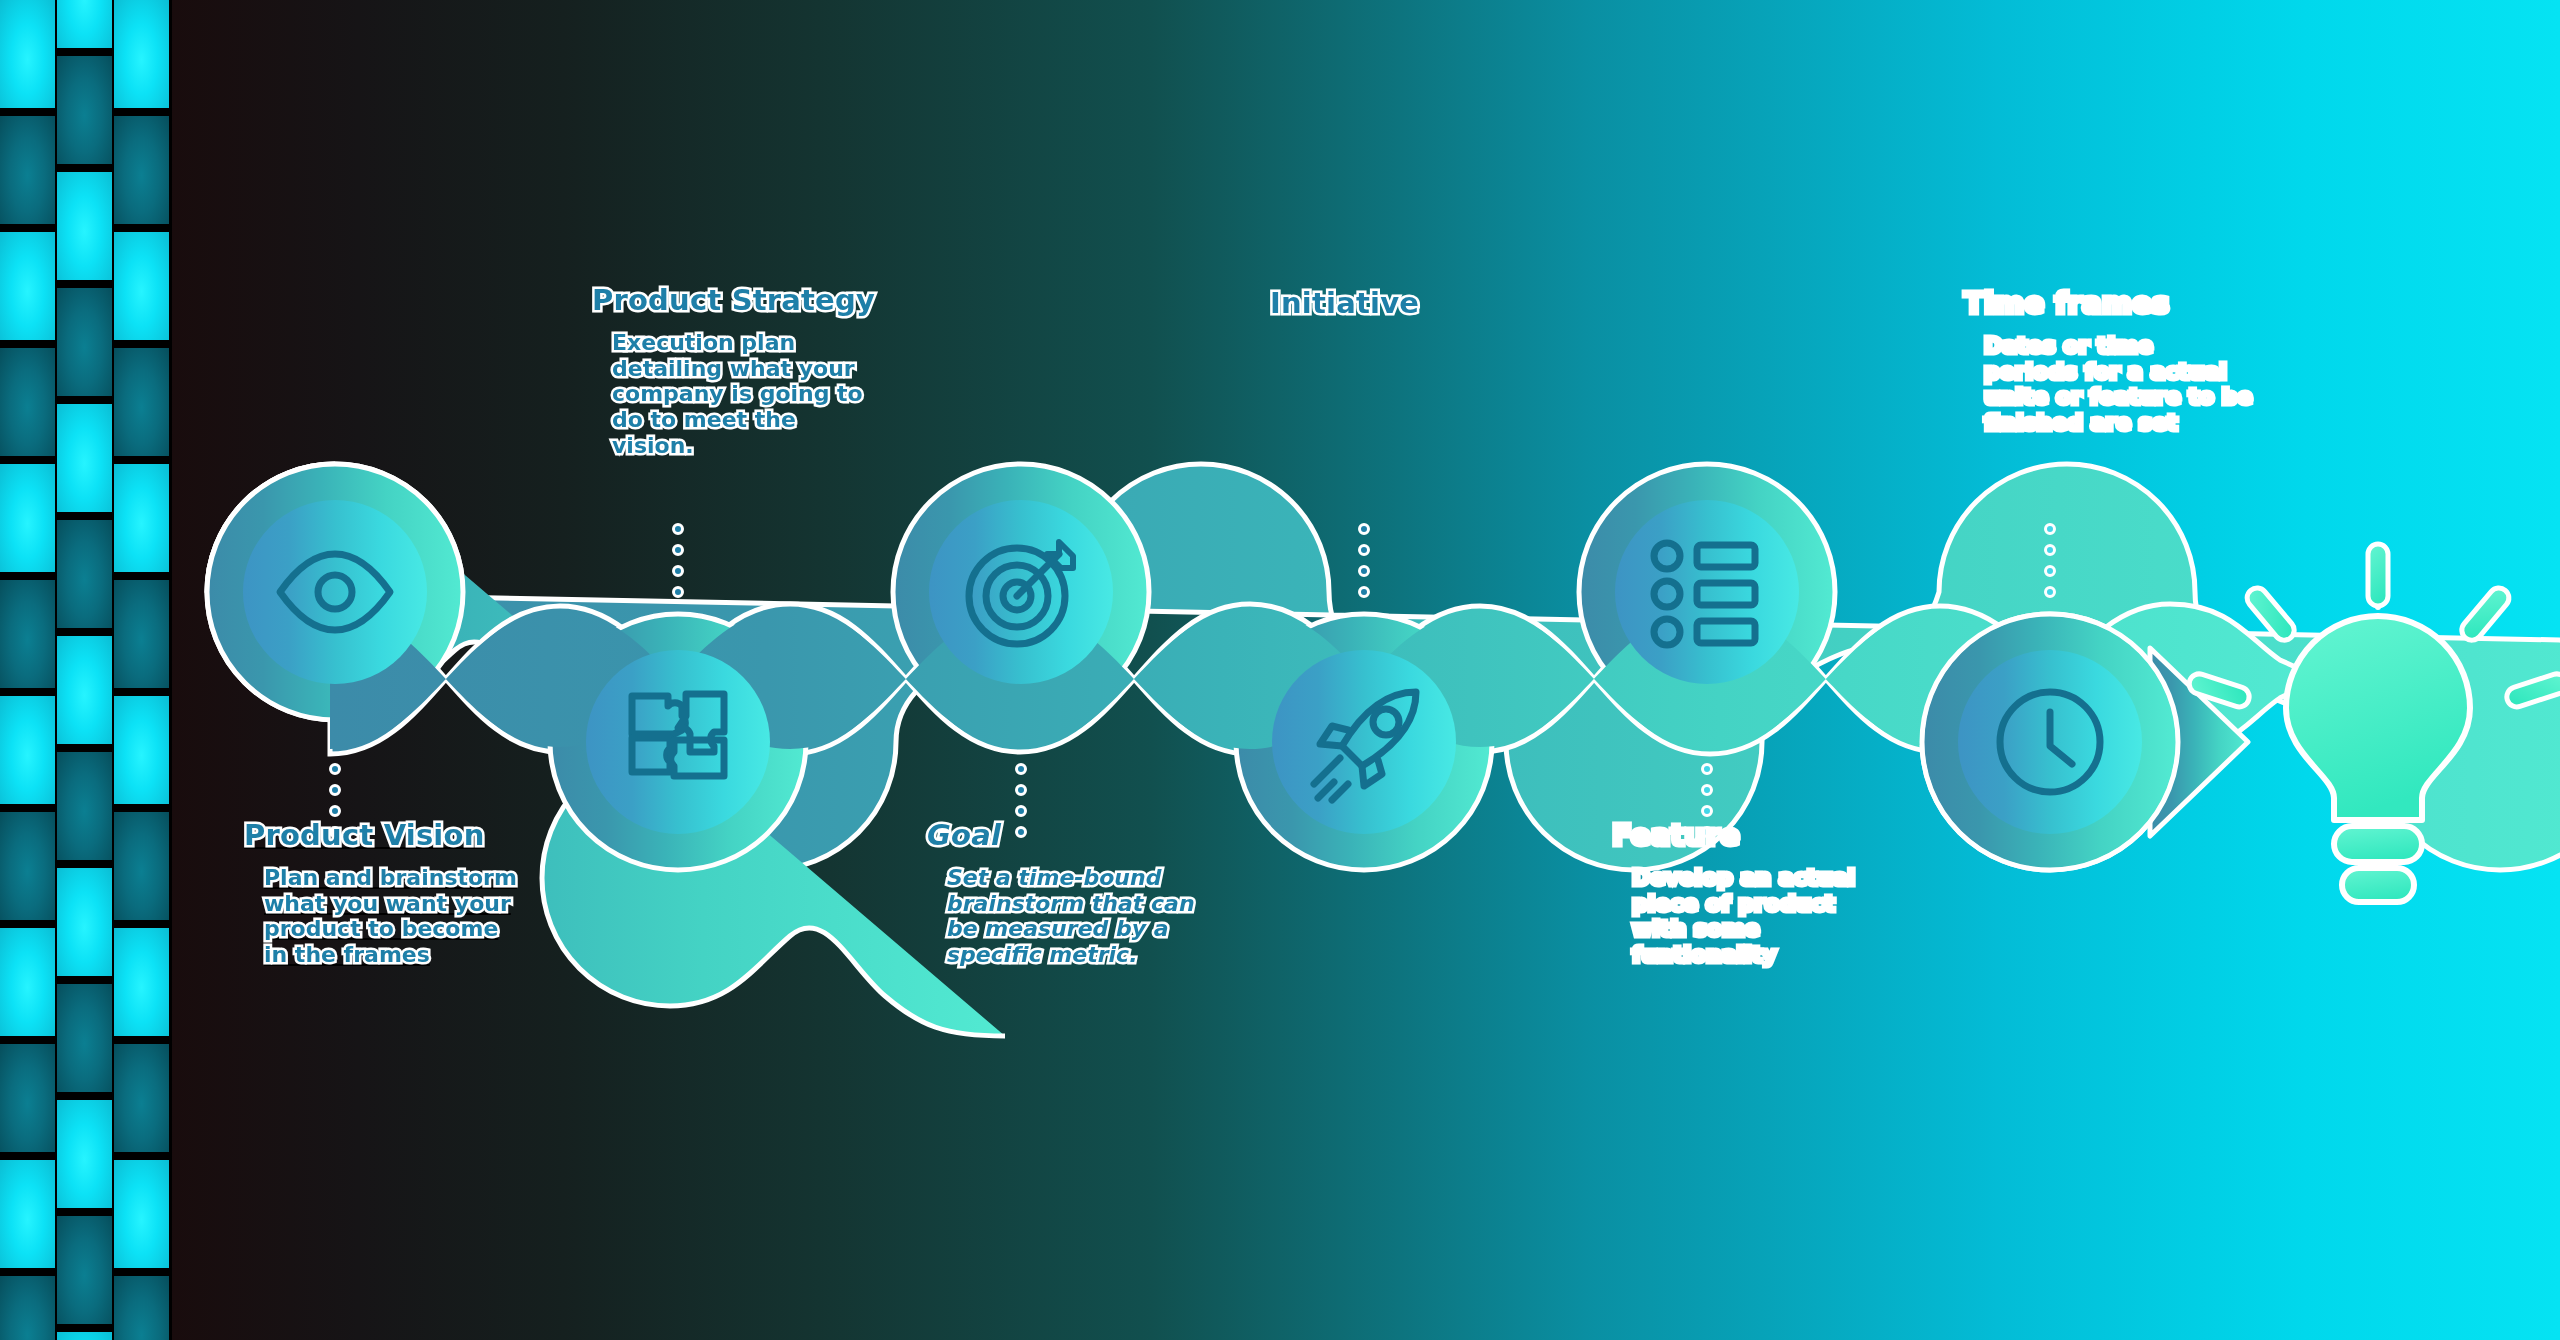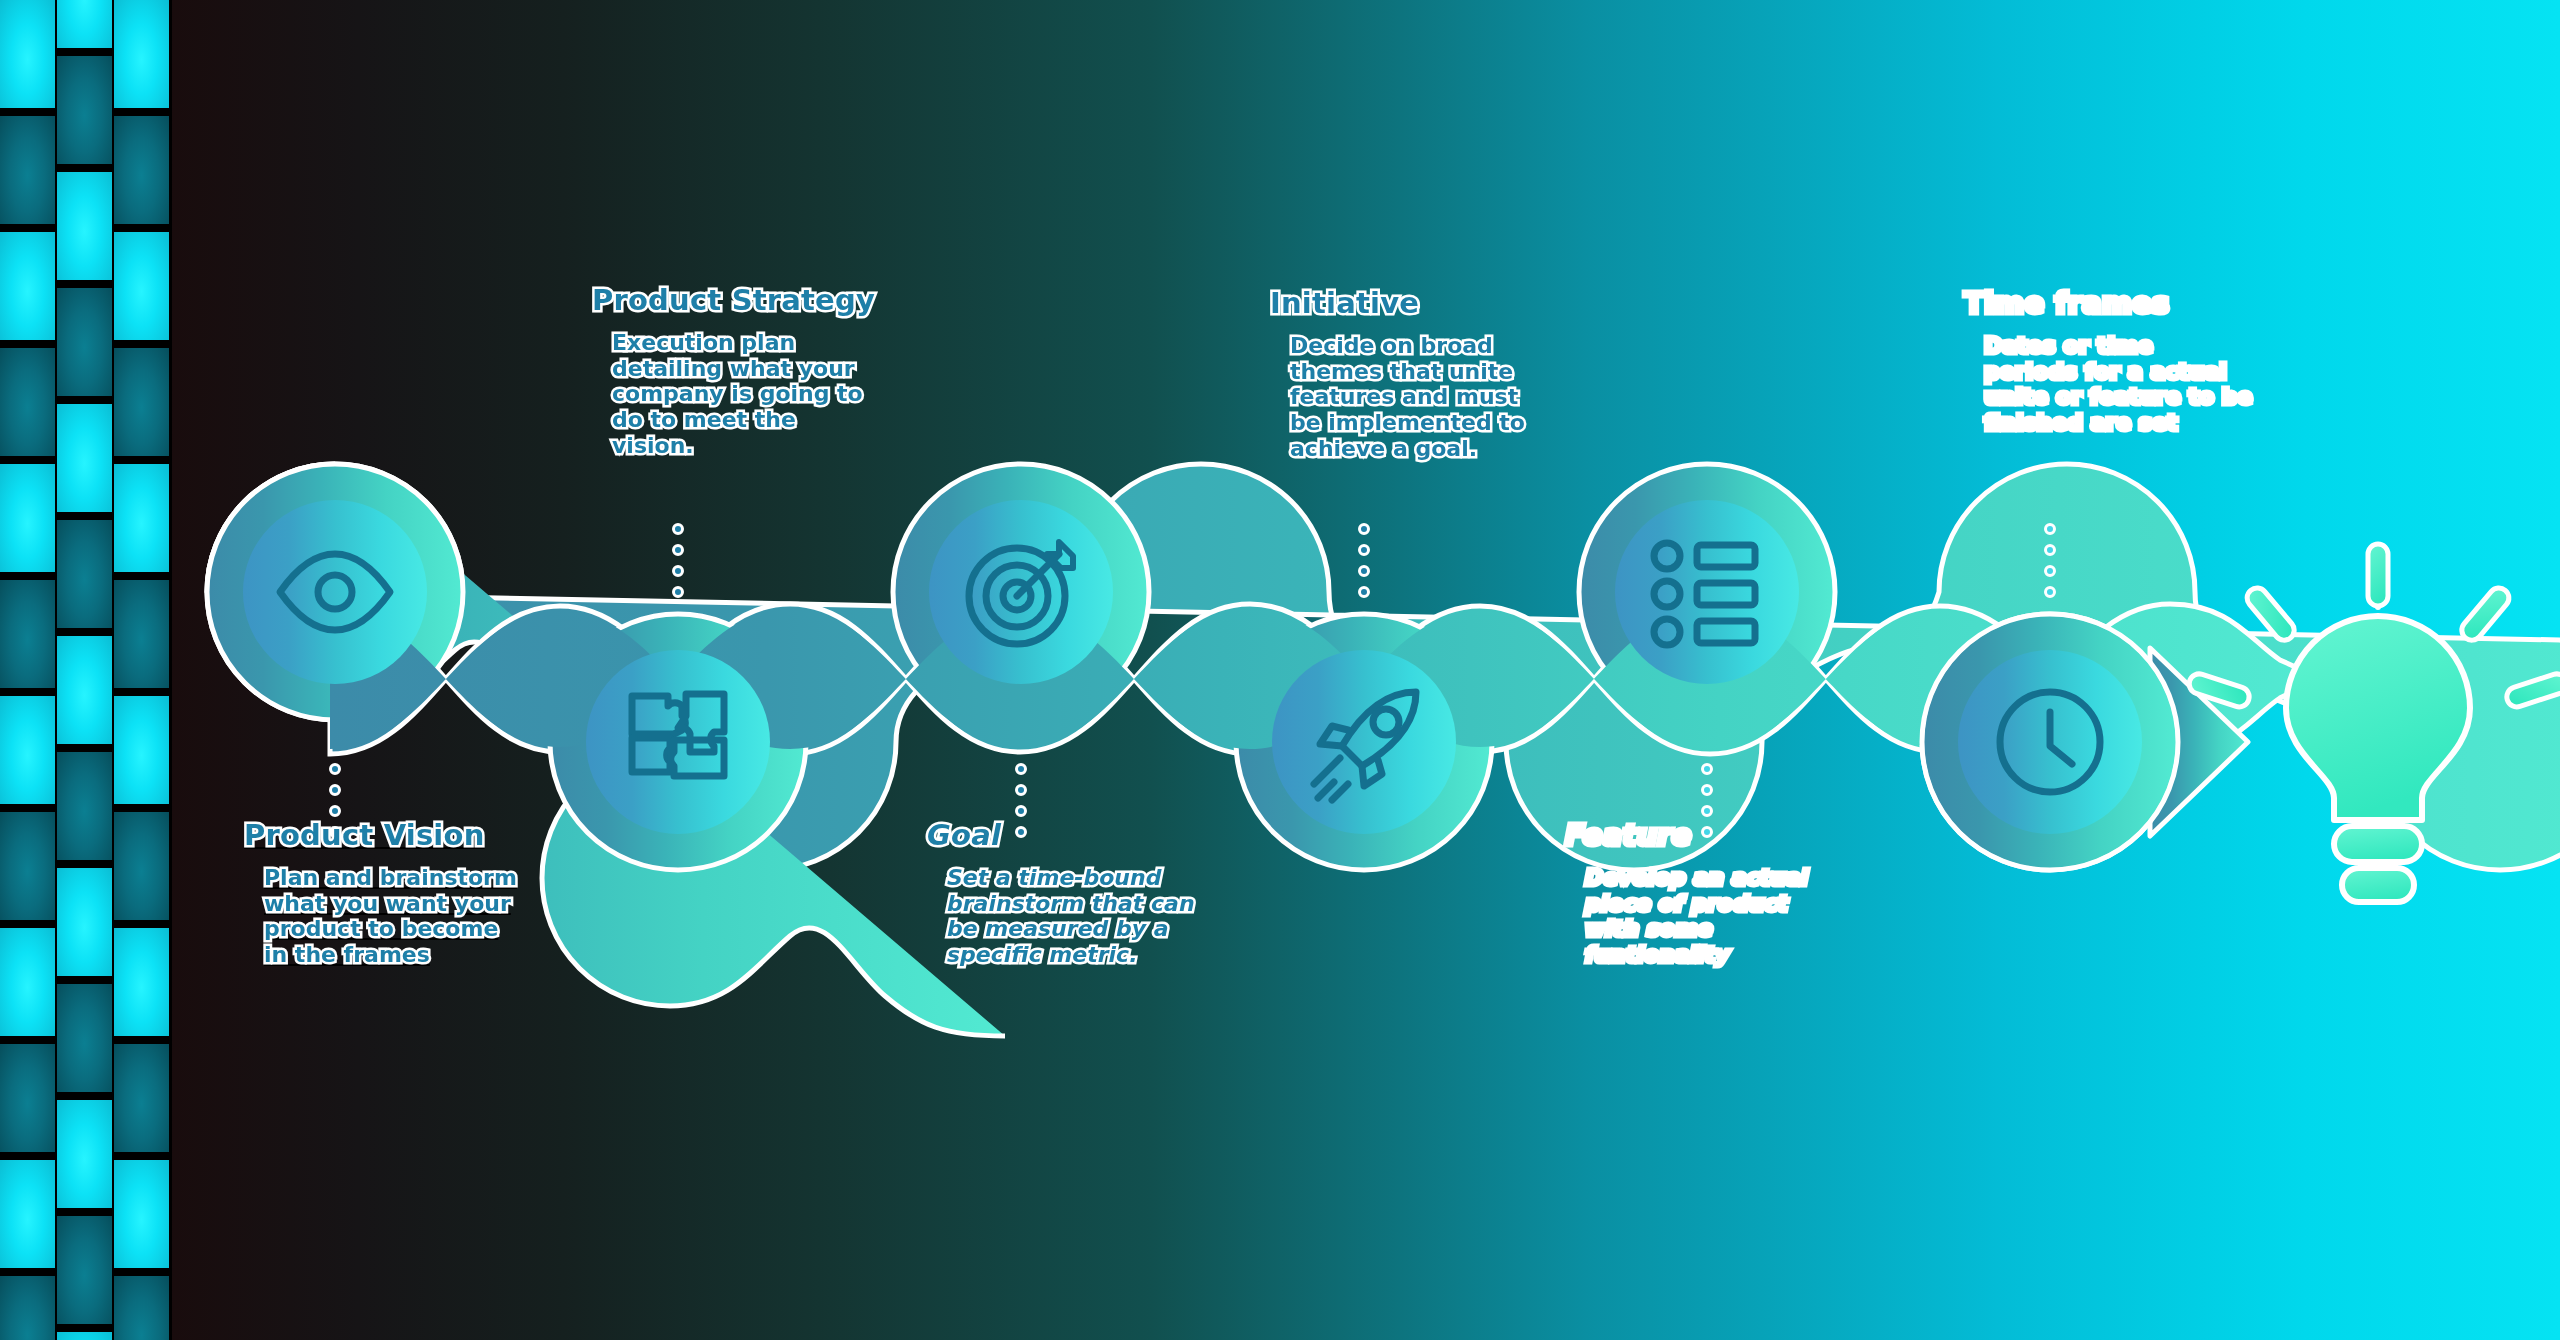--- a/index.html
+++ b/index.html
@@ -544,36 +544,29 @@
   </div>
 
   <div class="dots" style="left:1358px; top:523px;">
     <i></i>
       <i></i>
       <i></i>
       <i></i>
   </div>
   <div class="block" style="left:1258px; top:288px;">
     <div class="ttl oT">Initiative</div>
-    <div class="bdy oT lyr">
-      <span>Decide on broad</span>
-      <span>themes that unite</span>
-      <span>features and must</span>
-      <span>be implemented to</span>
-      <span>achieve a goal.</span>
-    </div>
   </div>
 
   <div class="dots light" style="left:1701px; top:763px;">
     <i></i>
       <i></i>
       <i></i>
       <i></i>
   </div>
-  <div class="block" style="left:1553px; top:820px;font-style:italic;">
+  <div class="block" style="left:1600px; top:820px;">
     <div class="ttl oW">Feature</div>
     <div class="bdy oW lyr">
       <span>Develop an actual</span>
       <span>piece of product</span>
       <span>with some</span>
       <span>funtionality</span>
     </div>
   </div>
 
   <div class="dots light" style="left:2044px; top:523px;">

